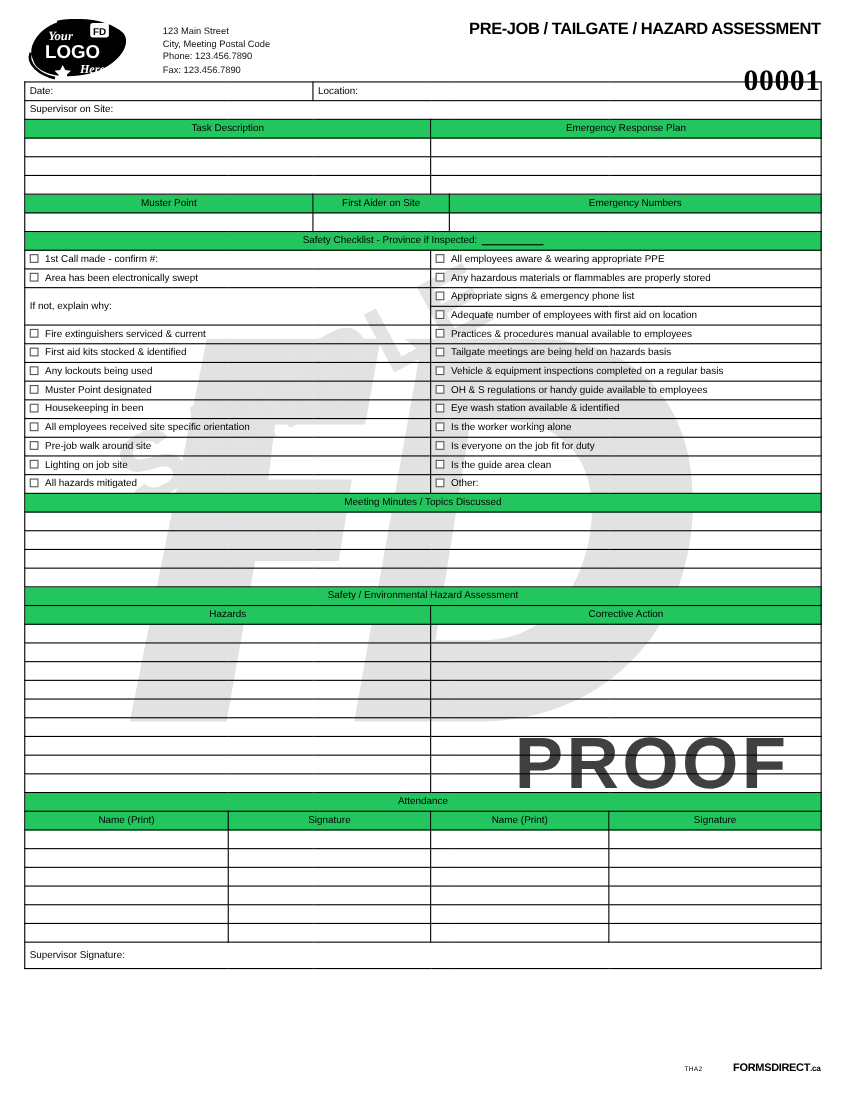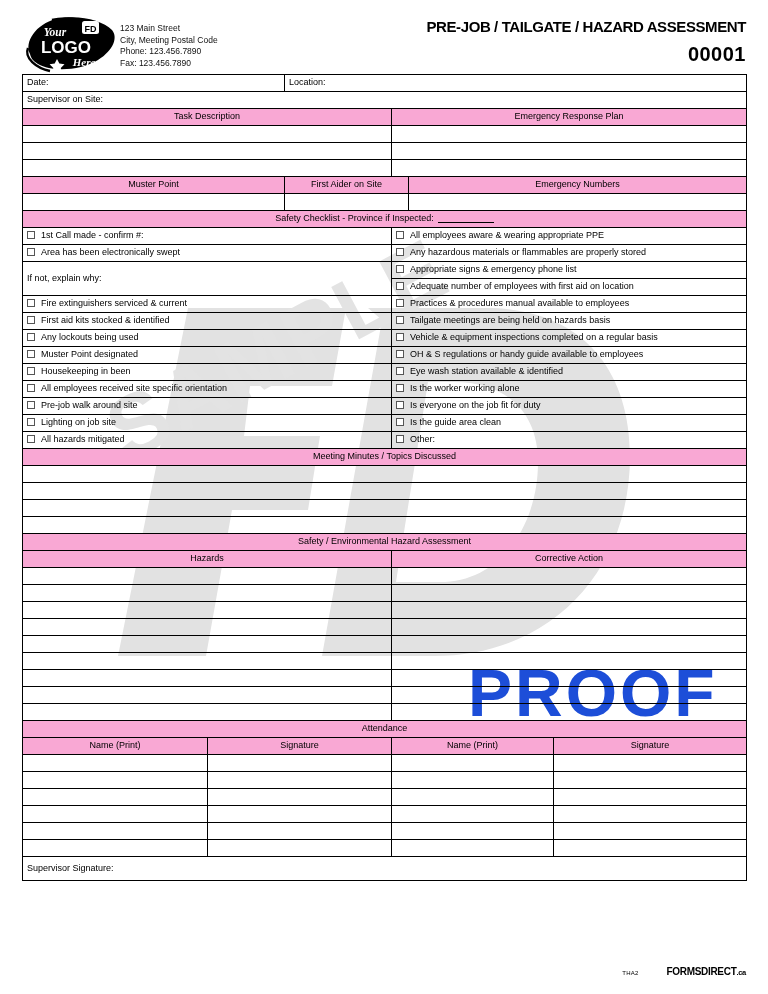--- a/index.html
+++ b/index.html
@@ -20,41 +20,41 @@
   .wm-sample {
     position:absolute; left:92px; top:300px;
     font-size:86px; font-weight:bold; letter-spacing:2px;
     color:#e3e3e3;
     transform:rotate(-28deg);
     font-family:"Liberation Sans", sans-serif;
   }
   .wm-proof {
     position:absolute; left:468px; top:655px;
     font-size:66px; font-weight:bold; letter-spacing:3px;
-    color:#1d4ed8;
+    color:#404040;
     font-family:"Liberation Sans", sans-serif;
   }
 
   
   .content { position:relative; z-index:2; padding:0 22px; }
 
   
   .header { display:flex; align-items:flex-start; padding-top:14px; height:74px; }
   .logo { width:96px; height:62px; flex:0 0 96px; position:relative; }
-  .addr { margin-left:2px; font-size:8.5px; line-height:11.6px; padding-top:9px; color:#111; }
+  .addr { margin-left:30px; font-size:8.5px; line-height:11.6px; padding-top:9px; color:#111; }
   .addr div { white-space:nowrap; }
   .titleblock { margin-left:auto; text-align:right; padding-top:4px; }
   .form-title { font-size:15px; font-weight:bold; letter-spacing:-0.4px; white-space:nowrap; }
-  .form-number { font-size:20px; font-weight:bold; margin-top:8px; letter-spacing:0.5px; }
+  .form-number { font-size:27px; font-weight:bold; margin-top:23px; letter-spacing:0.5px;font-family:Liberation Serif, serif; }
 
   
   .tbl { width:724px; border-collapse:collapse; table-layout:fixed;border-radius:23px; }
   .tbl td { border:1px solid #000; font-size:9px; padding:0 4px; height:17px;
             vertical-align:middle; line-height:1.1; }
-  .hdr { background:#f9a8d4; text-align:center; font-size:9.5px; }
+  .hdr { background:#22c55e; text-align:center; font-size:9.5px; }
   .lbl { font-size:9px; }
   .blank { height:17px; }
   .tall { height:32px; vertical-align:top; padding-top:3px; }
   .sigrow { height:26px; }
 
   
   .cb { display:inline-block; width:8px; height:8px; border:1px solid #555;
         background:#fff; margin-right:6px; vertical-align:-1px; }
   .ck-txt { display:inline-block; vertical-align:middle; }
 

